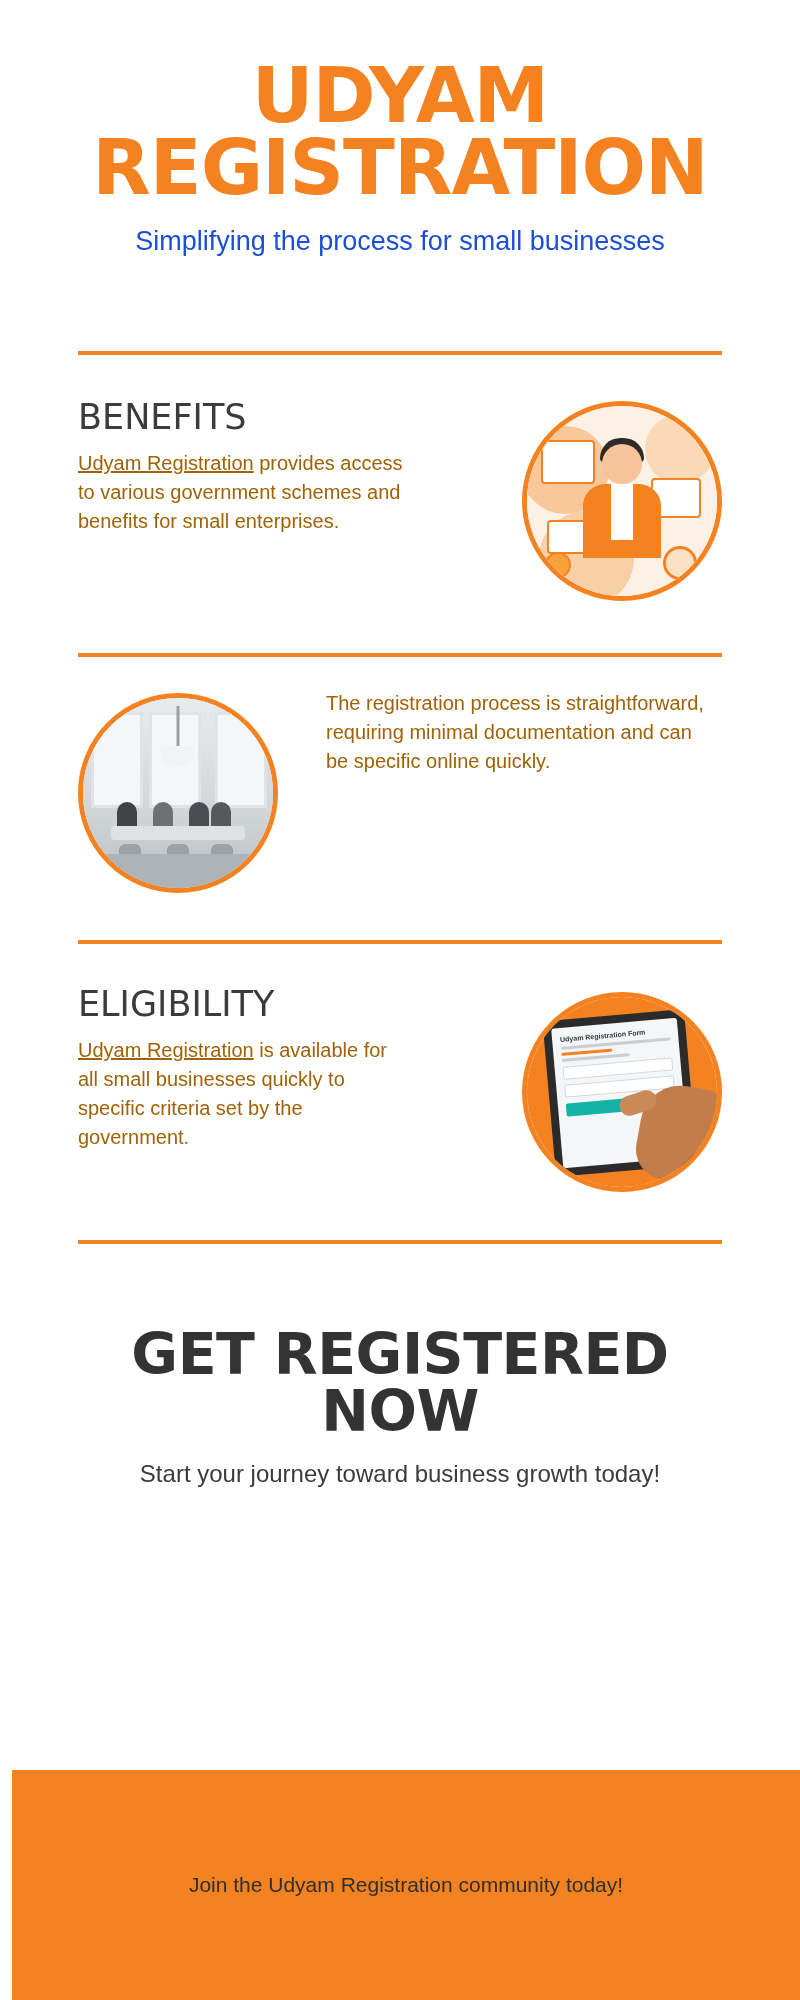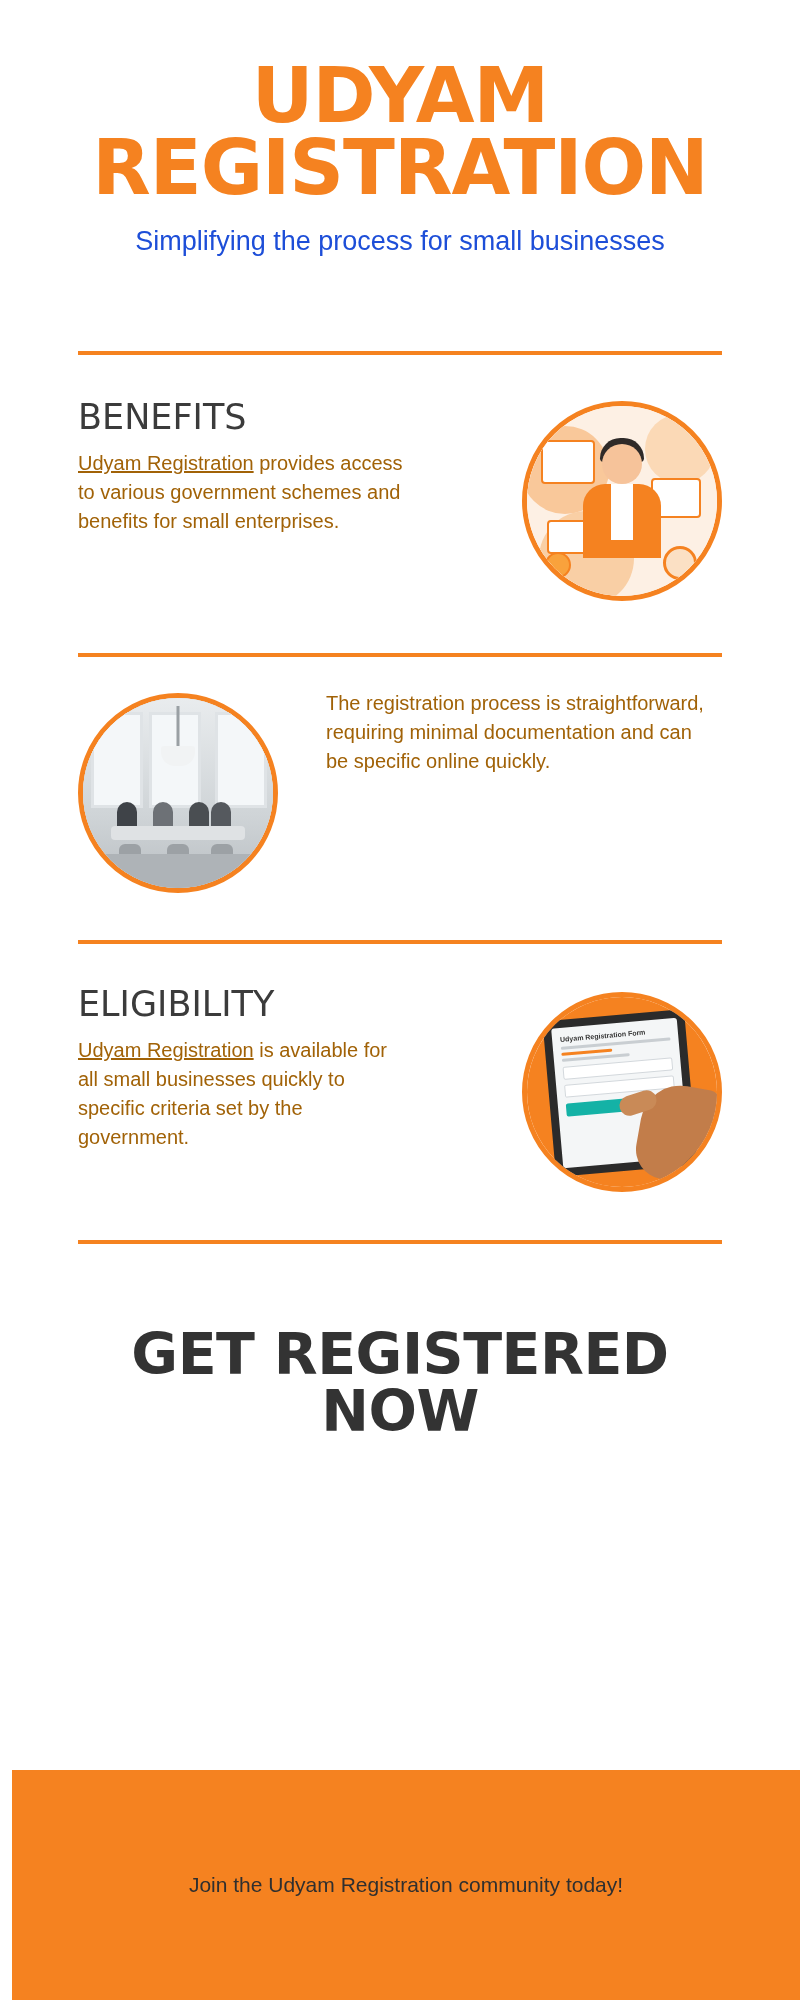--- a/index.html
+++ b/index.html
@@ -330,19 +330,20 @@
     </div>
   </div>
 
   <div class="divider d4"></div>
 
   <div class="cta">
     <h2 class="cta-title">
       <span>GET REGISTERED</span>
       <span class="l2">NOW</span>
     </h2>
+    <p class="cta-sub">Start your journey toward business growth today!</p>
   </div>
 
   <div class="footer">
     <div class="footer-text">Join the Udyam Registration community today!</div>
   </div>
 
 </div>
 
 </body></html>

